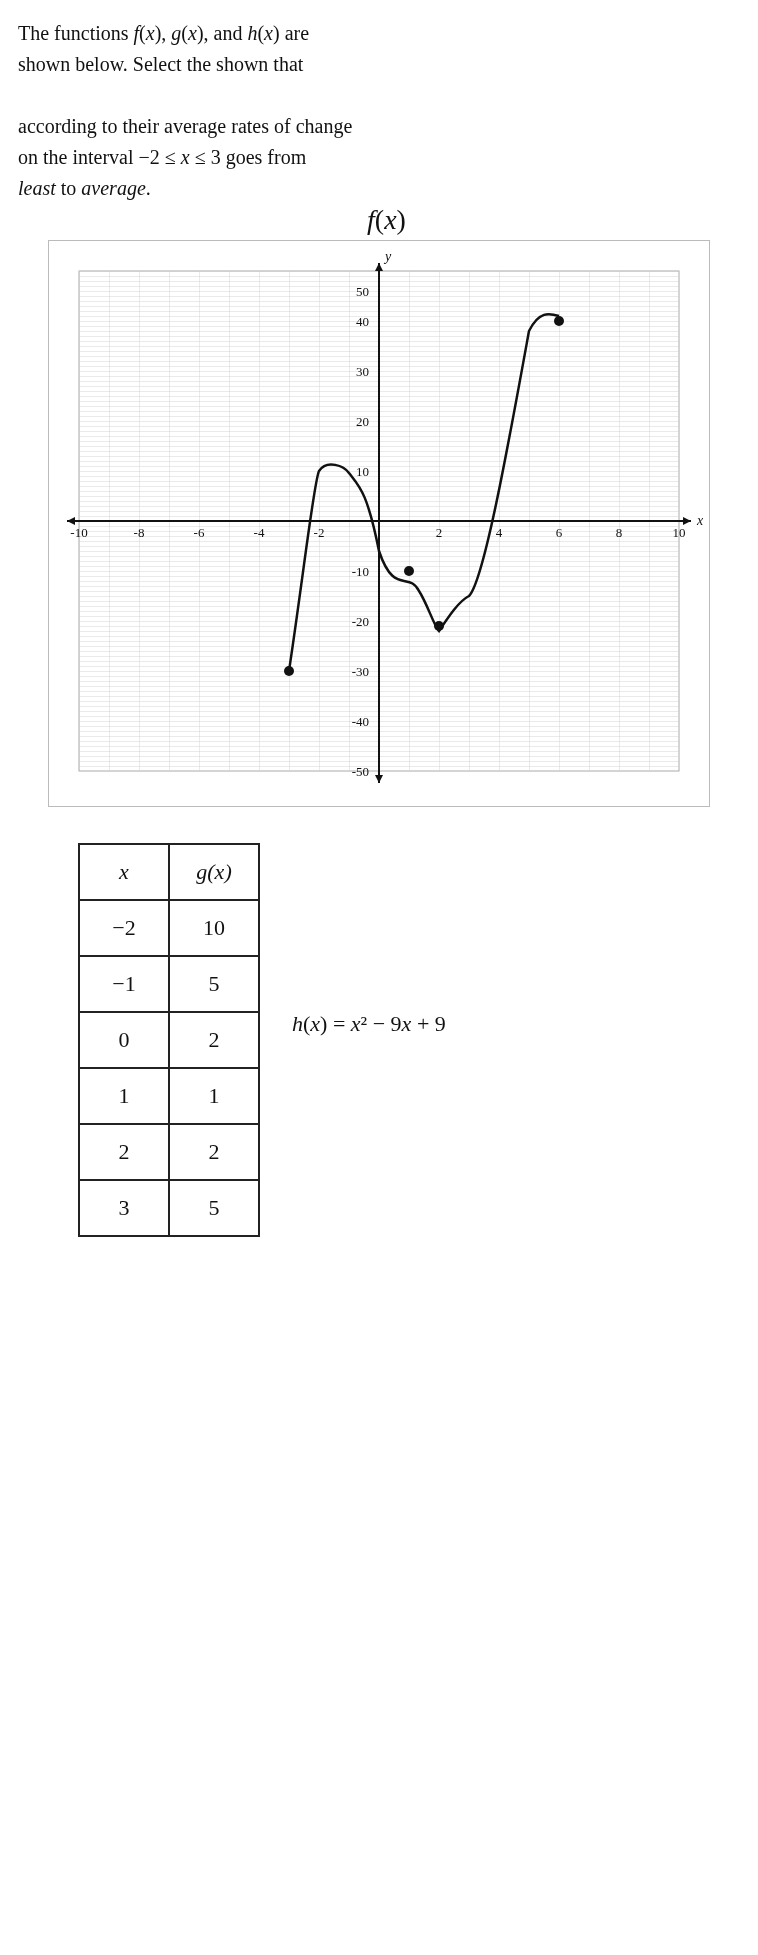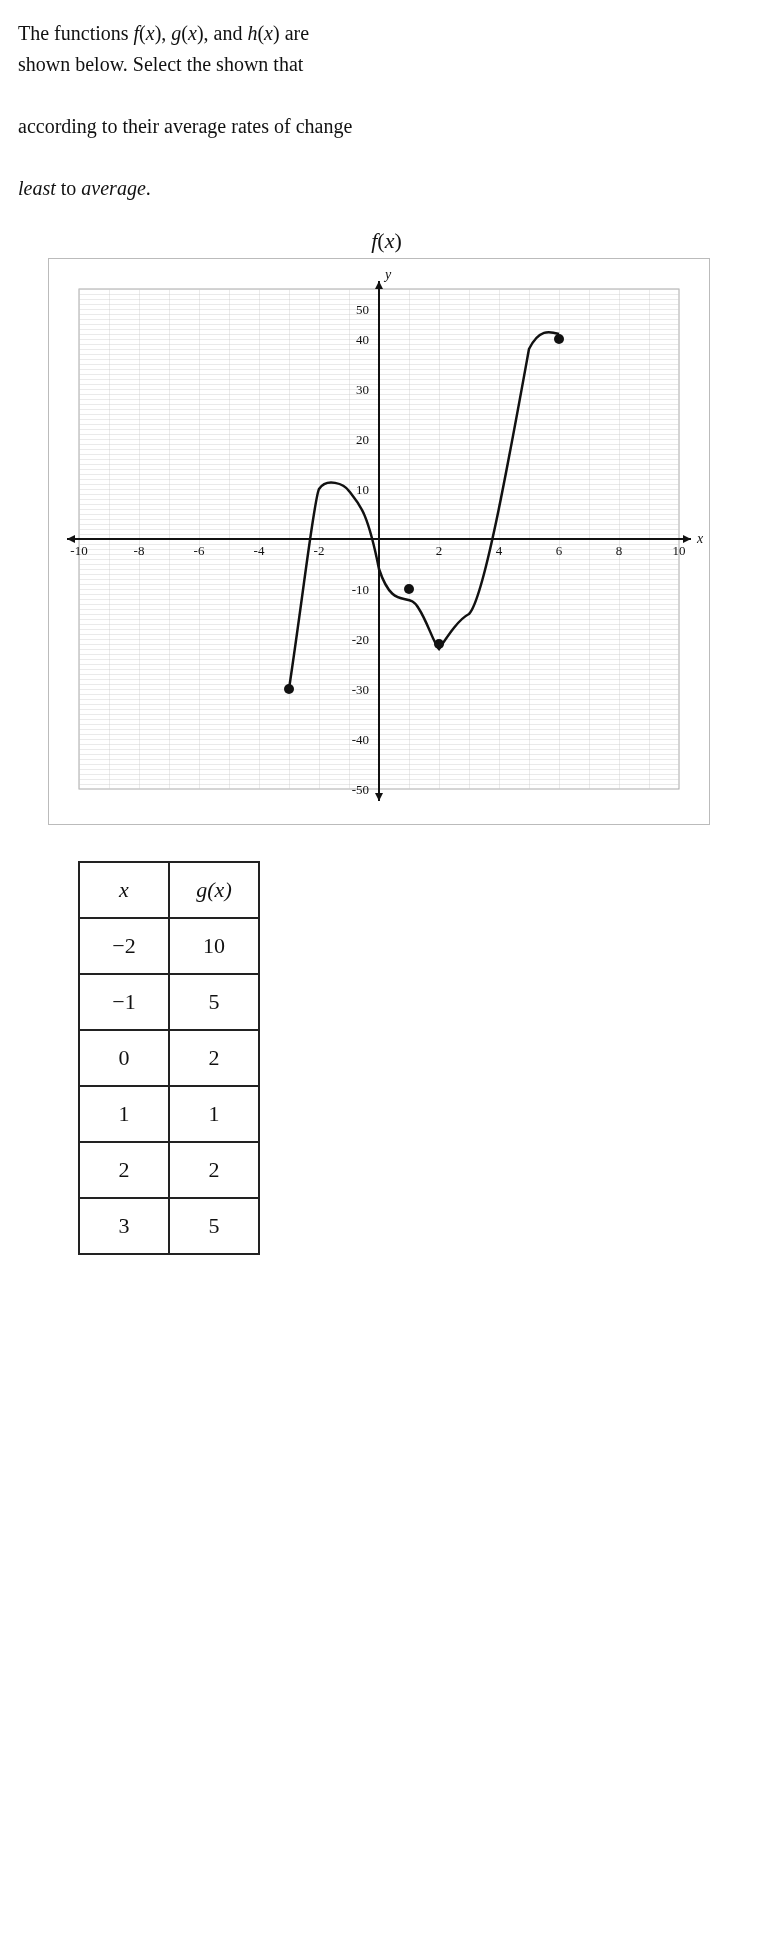--- a/index.html
+++ b/index.html
@@ -8,35 +8,34 @@
       min-height: 1955px;
       background: #fff;
       font-family: Georgia, 'Times New Roman', serif;
       font-size: 20px;
       color: #111;
       padding: 18px 18px 40px 18px;
     }
 
     .problem-text {
       line-height: 1.55;
-      margin-bottom: 24px;
     }
     .problem-text em {
       font-style: italic;
     }
 
     
     .graph-container {
       display: flex;
       flex-direction: column;
       align-items: center;
       margin-bottom: 36px;
     }
     .graph-title {
-      font-size: 22px;
+      font-size: 28px;
       margin-bottom: 4px;
       margin-left: 15px;
     }
     .graph-svg-wrap {
       border: 1px solid #bbb;
       background: #fff;
     }
 
     
     .table-and-formula {
@@ -72,21 +71,21 @@
     }
   </style>
 </head>
 <body>
 
 <div class="problem-text">
   <span>The functions <em>f</em>(<em>x</em>), <em>g</em>(<em>x</em>), and <em>h</em>(<em>x</em>) are</span><br>
   <span>shown below. Select the shown that</span><br>
   <br>
   <span>according to their average rates of change</span><br>
-  <br>
+  <span>on the interval −2 ≤ <em>x</em> ≤ 3 goes from</span><br>
   <span><em>least</em> to <em>average</em>.</span>
 </div>
 
 <div class="graph-container">
   <div class="graph-title"><em>f</em>(<em>x</em>)</div>
   <div class="graph-svg-wrap">
     <svg width="660" height="560" viewBox="0 0 660 560" xmlns="http://www.w3.org/2000/svg">
 
       <defs>
         <pattern id="vgrid" width="30" height="500" patternUnits="userSpaceOnUse" x="30">
@@ -191,13 +190,16 @@
         <td>2</td>
         <td>2</td>
       </tr>
       <tr>
         <td>3</td>
         <td>5</td>
       </tr>
     </tbody>
   </table>
 
+  <div class="formula-box">
+    <span><em>h</em>(<em>x</em>) = <em>x</em>² − 9<em>x</em> + 9</span>
+  </div>
 </div>
 
 </body></html>

